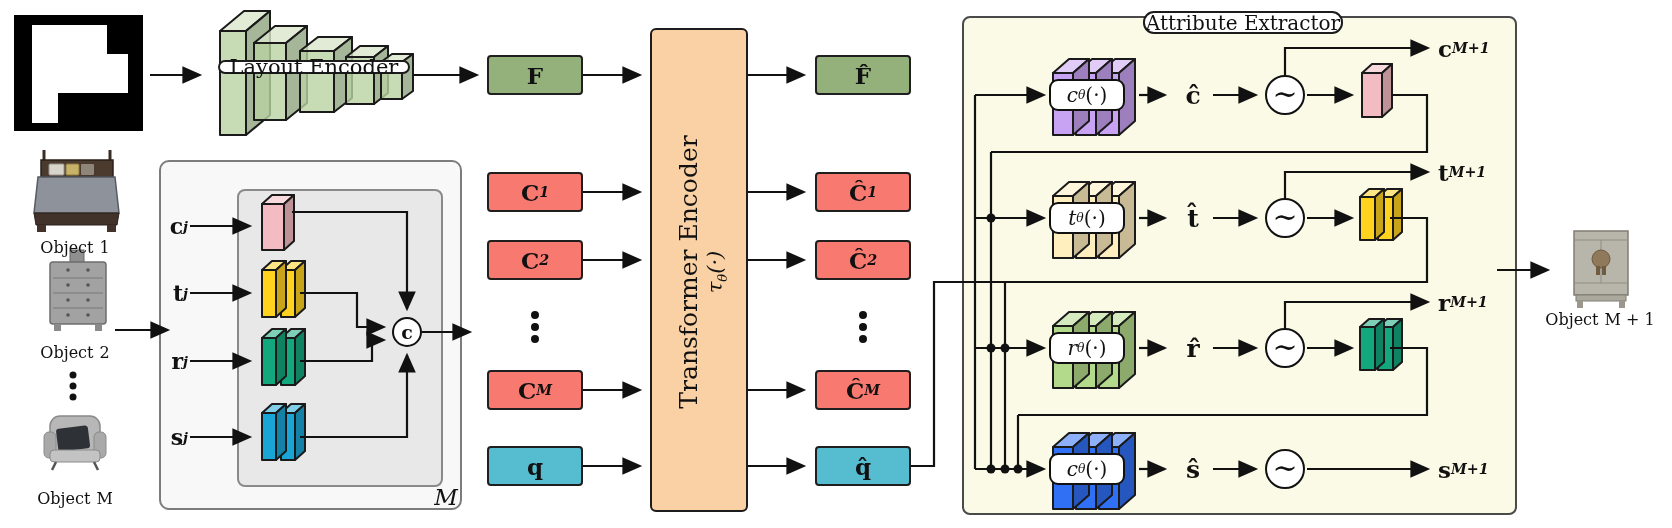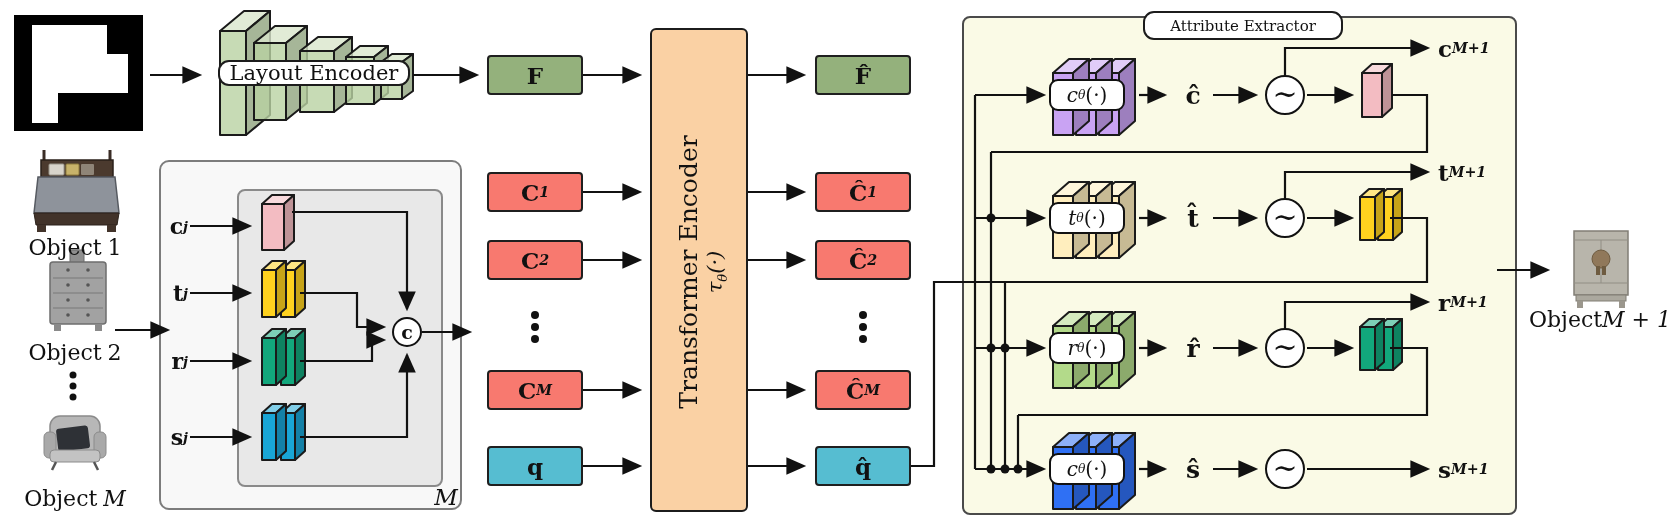--- a/index.html
+++ b/index.html
@@ -28,23 +28,23 @@
   #concat-circle{left:392px;top:317px;width:30px;height:30px;font-weight:bold;font-size:19px}
   .sampler{width:40px;height:40px;font-size:30px;border-width:2.2px;padding-bottom:4px}
   .mlp-pill{position:absolute;z-index:10;width:76px;height:32px;background:#fff;border:2px solid #111;border-radius:9px;
             display:flex;align-items:center;justify-content:center;font-size:20px;font-style:italic}
   .mlp-pill .args{font-style:normal}
   .pred{position:absolute;z-index:10;width:46px;height:32px;display:flex;align-items:center;justify-content:center;
         font-weight:bold;font-size:25px}
   .outlab{position:absolute;z-index:10;height:32px;display:flex;align-items:center;font-weight:bold;font-size:23px;white-space:nowrap}
   .invar{position:absolute;z-index:10;width:48px;height:30px;display:flex;align-items:center;justify-content:flex-end;
          font-weight:bold;font-size:22px}
-  .objlab{position:absolute;z-index:10;height:22px;display:flex;align-items:center;justify-content:center;font-size:22px;white-space:nowrap}
+  .objlab{position:absolute;z-index:10;height:22px;display:flex;align-items:center;justify-content:center;font-size:16px;white-space:nowrap}
   .objlab .gap{width:6px}
-  .it{font-style:italic}
+  .it{}
   #m-label{position:absolute;z-index:10;left:430px;top:484px;width:32px;height:26px;font-style:italic;font-size:23px;
            display:flex;align-items:center;justify-content:center}
 </style>
 </head>
 <body>
 
 <div id="stage">
 
   <div class="container-box" id="structure-outer"></div>
   <div class="container-box" id="structure-inner"></div>
@@ -298,24 +298,24 @@
         <circle cx="991" cy="218" r="4.5" fill="#111"></circle>
         <circle cx="991" cy="348" r="4.5" fill="#111"></circle>
         <circle cx="1005" cy="348" r="4.5" fill="#111"></circle>
         <circle cx="991" cy="469" r="4.5" fill="#111"></circle>
         <circle cx="1005" cy="469" r="4.5" fill="#111"></circle>
         <circle cx="1018" cy="469" r="4.5" fill="#111"></circle>
         <polyline points="1497,270 1548,270" fill="none" stroke="#111" stroke-width="2.2" marker-end="url(#ah)"></polyline>
       </g>
   </svg>
 
-  <div class="pill" style="left:218px;top:60px;width:192px;height:26px">
+  <div class="pill" style="left:218px;top:60px;width:192px;height:14px">
       <span>Layout Encoder</span>
     </div>
-  <div class="pill" style="left:1143px;top:11px;width:200px;height:29px;font-size:15px">
+  <div class="pill" style="left:1143px;top:11px;width:200px;height:23px;font-size:20px">
       <span>Attribute Extractor</span>
     </div>
 
   <div class="objlab" style="left:25px;top:236px;width:100px">
       <span>Object</span>
       <span class="gap"></span>
       <span>1</span>
     </div>
   <div class="objlab" style="left:25px;top:341px;width:100px">
       <span>Object</span>

